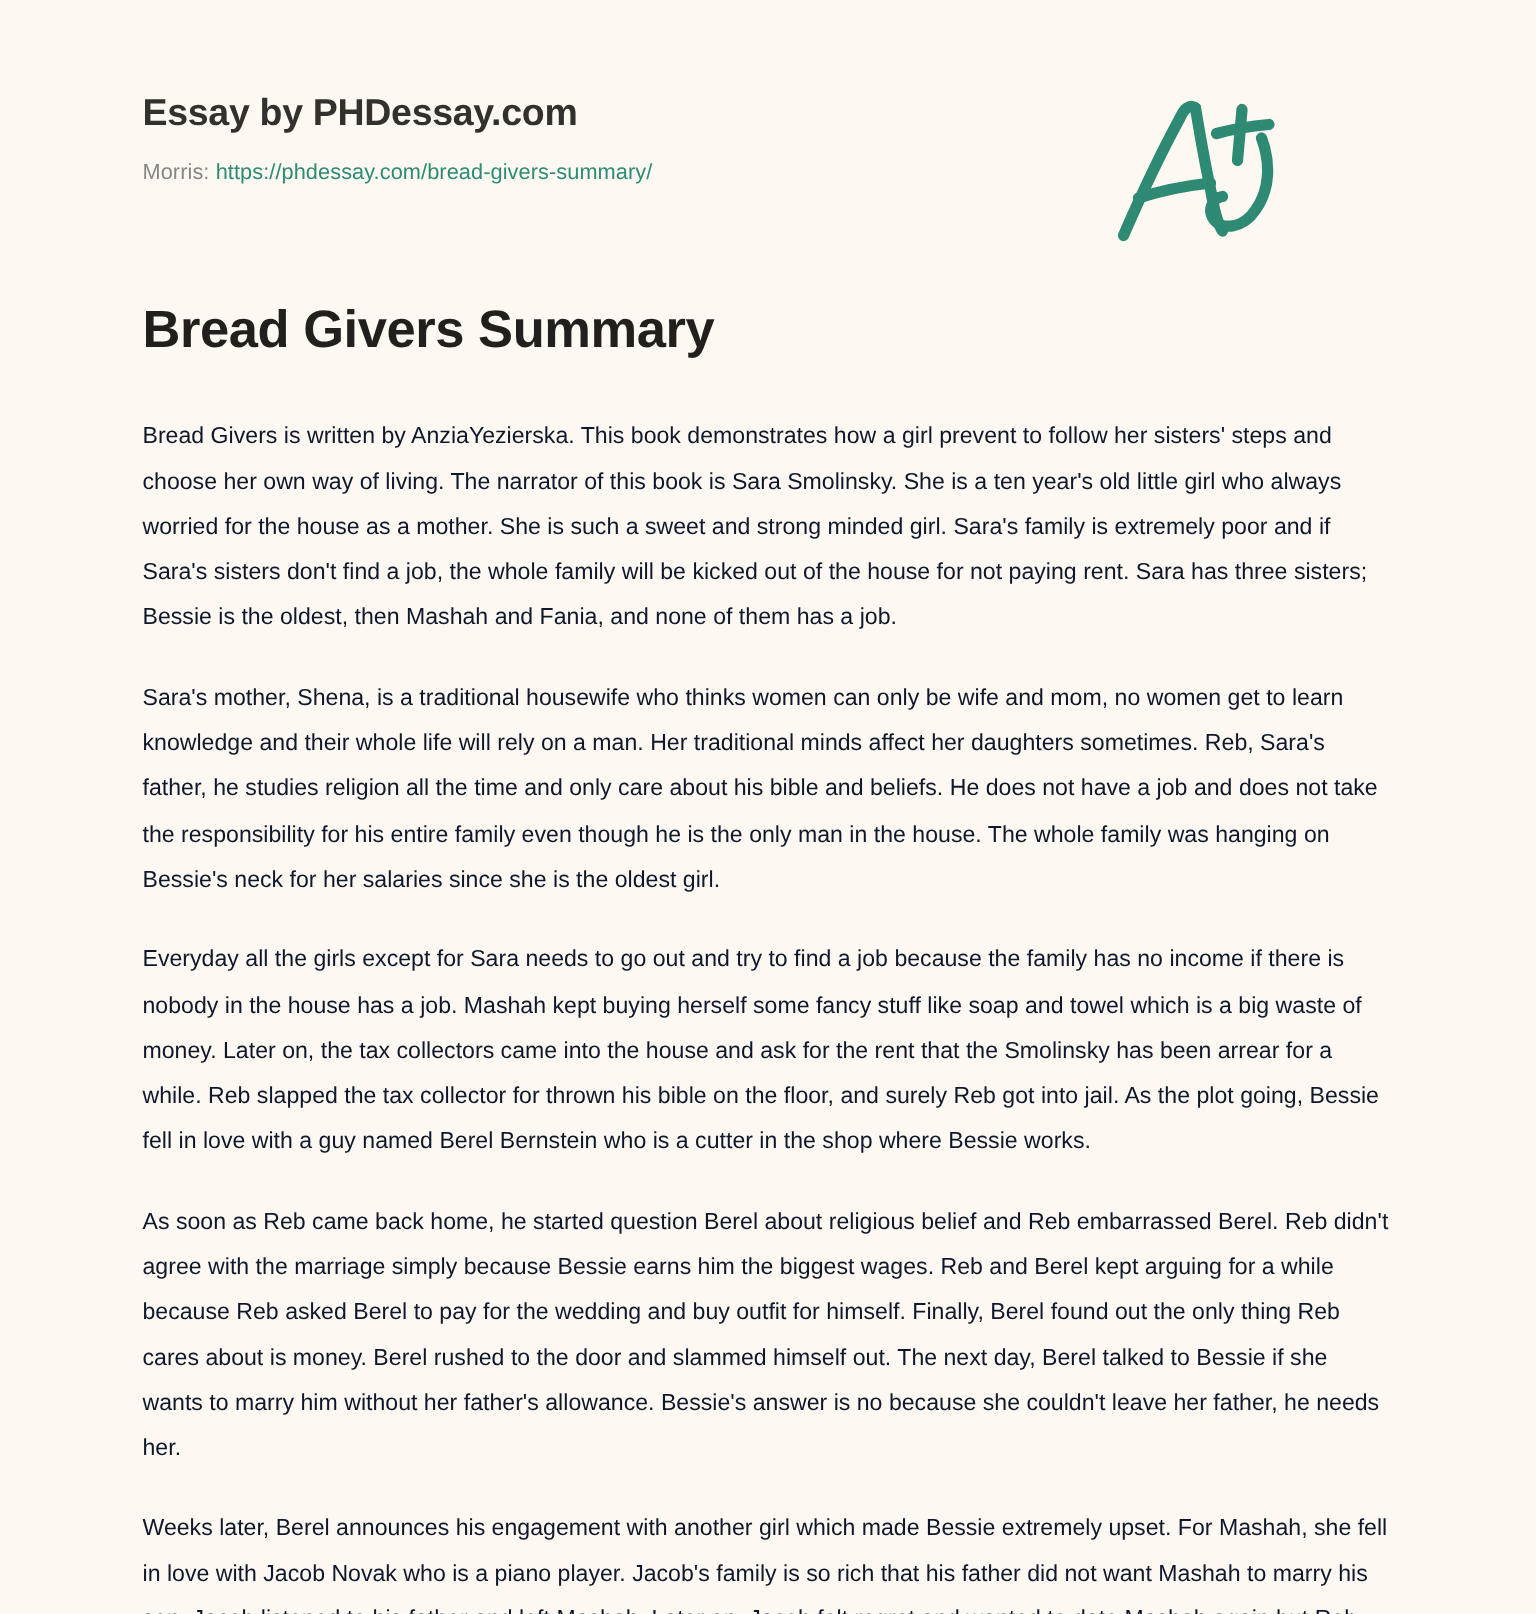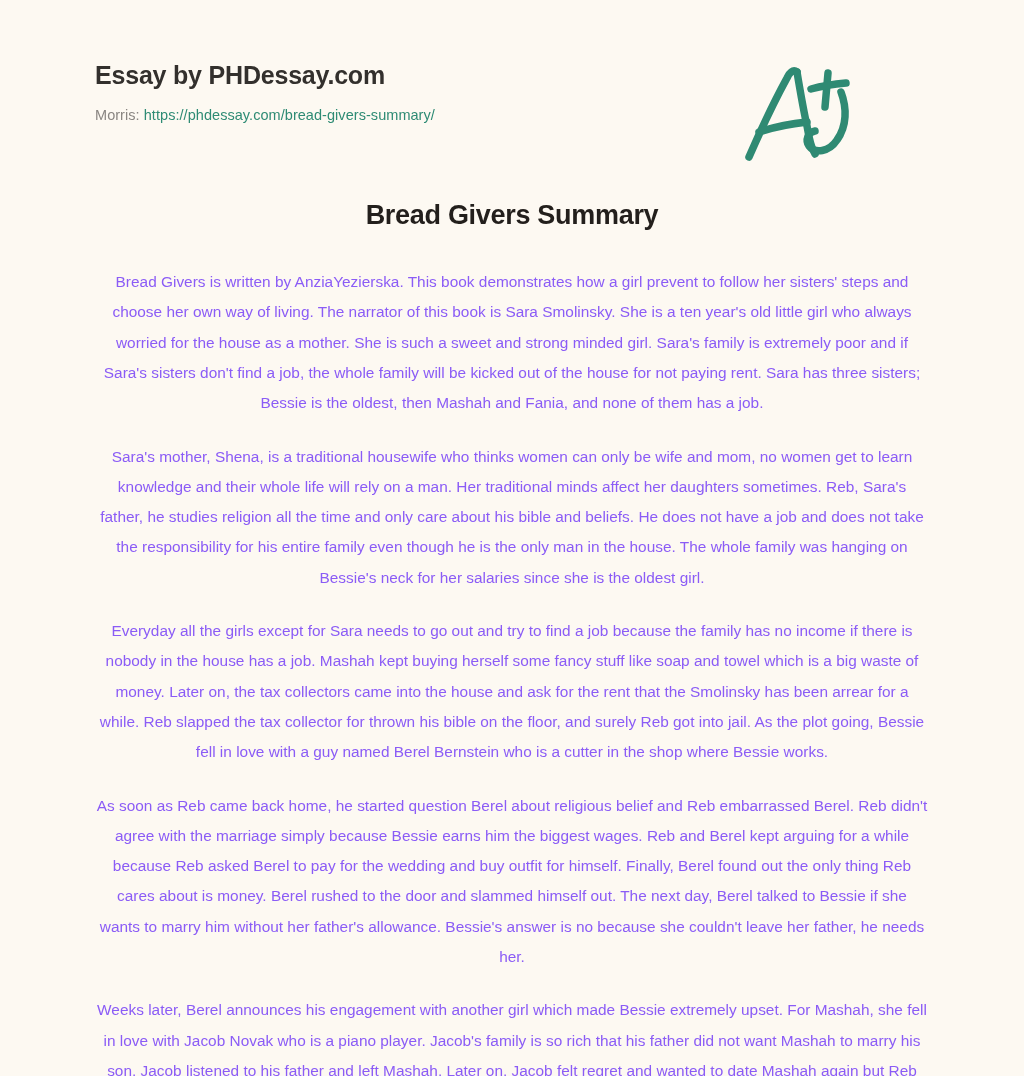--- a/index.html
+++ b/index.html
@@ -57,39 +57,38 @@
     right: 62px;
     width: 130px;
     height: 105px;
   }
   .logo svg { display: block; width: 100%; height: 100%; }
 
   
   .page-title {
     margin: 0;
     padding-top: 82px;
-    font-size: 27px;
+    font-size: 35px;
     font-weight: bold;
     letter-spacing: -0.3px;
     color: #231f1c;
     line-height: 1.15;
-    text-align: center;
   }
 
   
   .article {
     padding-top: 36px;
   }
   .article p {
     margin: 0 0 23px 0;
     font-size: 15.4px;
     line-height: 30.3px;
-    color: #8b5cf6;
+    color: #0f172a;
     letter-spacing: 0.01px;
-    text-align: center;
+    text-align: left;
   }
   .article p:last-child { margin-bottom: 0; }
 </style>
 </head>
 <body>
 
 <div class="page">
 
   <div class="header">
     <div class="brand-line">Essay by PHDessay.com</div>

